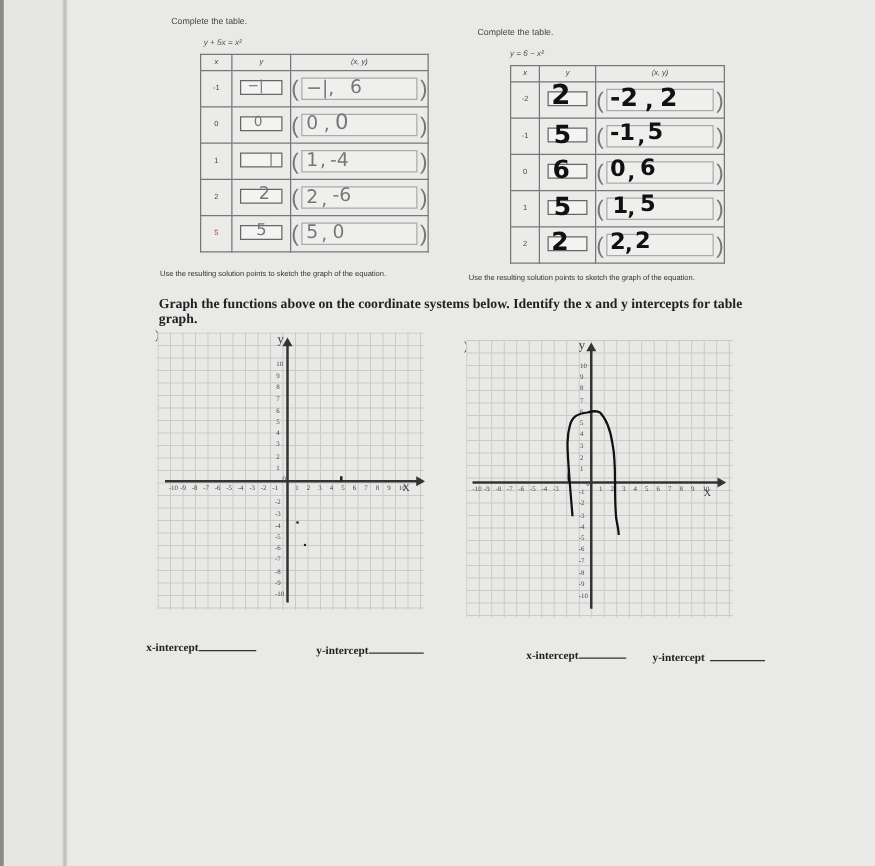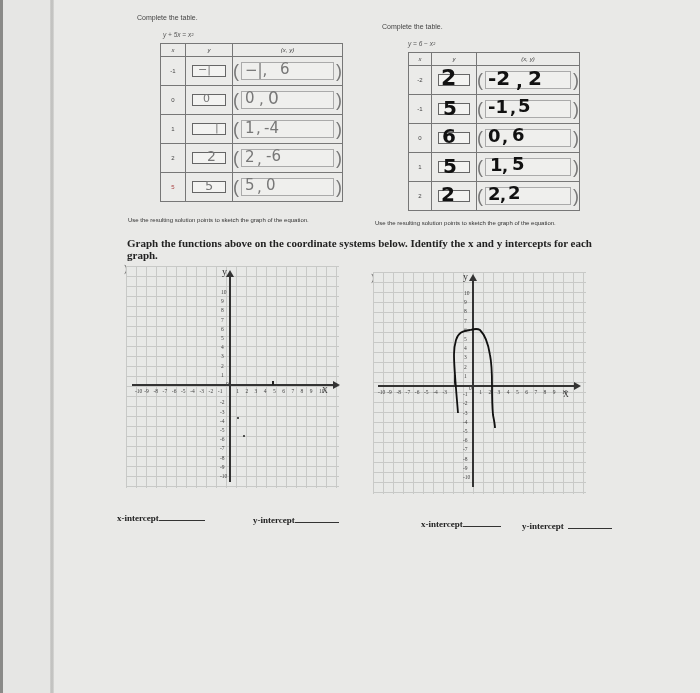--- a/index.html
+++ b/index.html
@@ -198,21 +198,21 @@
             </span>
             <span class="paren">)</span>
           </div></td>
   </tr>
 </tbody>
   </table>
 
 <div class="instr" style="left:128px;top:217px;">Use the resulting solution points to sketch the graph of the equation.</div>
 <div class="instr" style="left:375px;top:220px;">Use the resulting solution points to sketch the graph of the equation.</div>
 
-<div class="heading" style="left:127px;top:237px;width:480px;">Graph the functions above on the coordinate systems below. Identify the x and y intercepts for each graph.</div>
+<div class="heading" style="left:127px;top:237px;width:480px;">Graph the functions above on the coordinate systems below. Identify the x and y intercepts for table graph.</div>
 
 <div class="mark" style="left:124px;top:263px;">)</div>
 <div class="grid" style="left:126px;top:266px;width:213px;height:222px;"></div>
 <div class="ax" style="left:132px;top:384px;width:206px;height:1.5px;"></div>
 <div style="position:absolute;left:333px;top:381px;width:0;height:0;border-top:4px solid transparent;border-bottom:4px solid transparent;border-left:7px solid #333;"></div>
 <div class="ax" style="left:229px;top:276px;width:1.5px;height:206px;"></div>
 <div style="position:absolute;left:226px;top:270px;width:0;height:0;border-left:4px solid transparent;border-right:4px solid transparent;border-bottom:7px solid #333;"></div>
 <div class="axlab" style="left:222px;top:266px;">y</div>
 <div class="axlab" style="left:322px;top:386px;font-size:8px">X</div>
 <div class="tick" style="left:226px;top:381px;">0</div>

